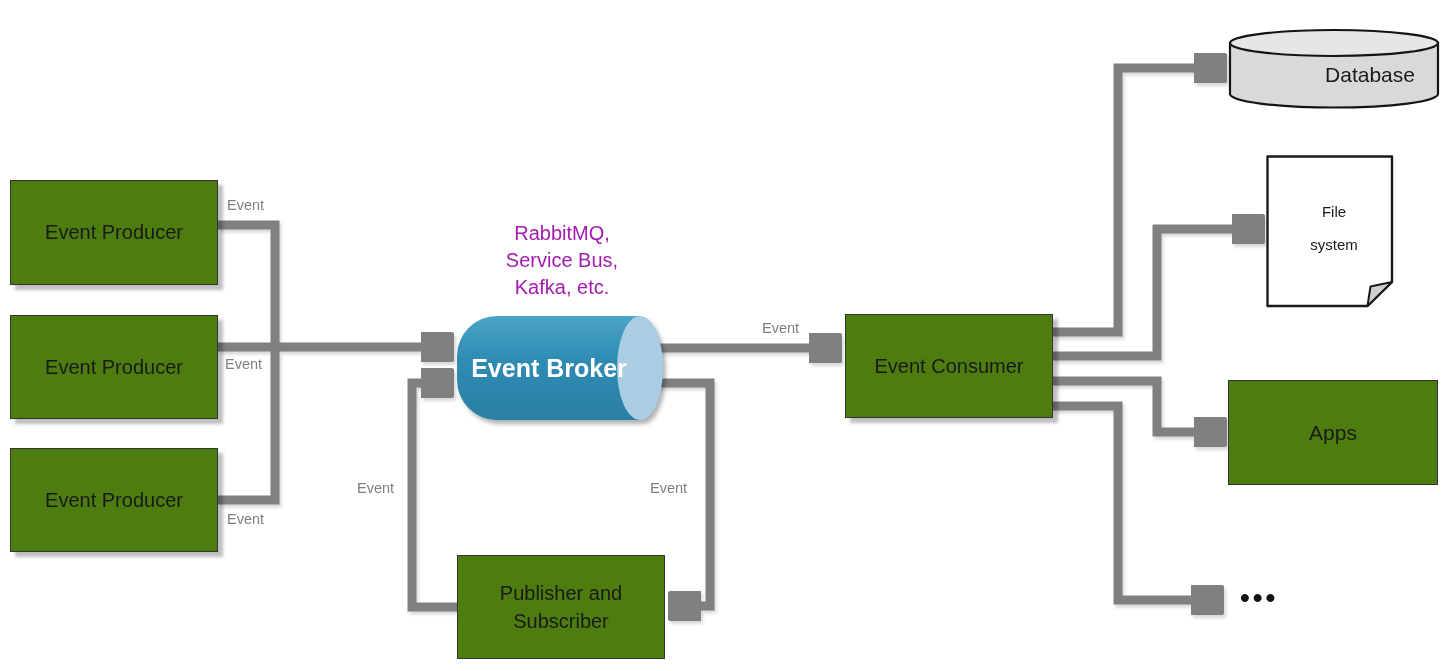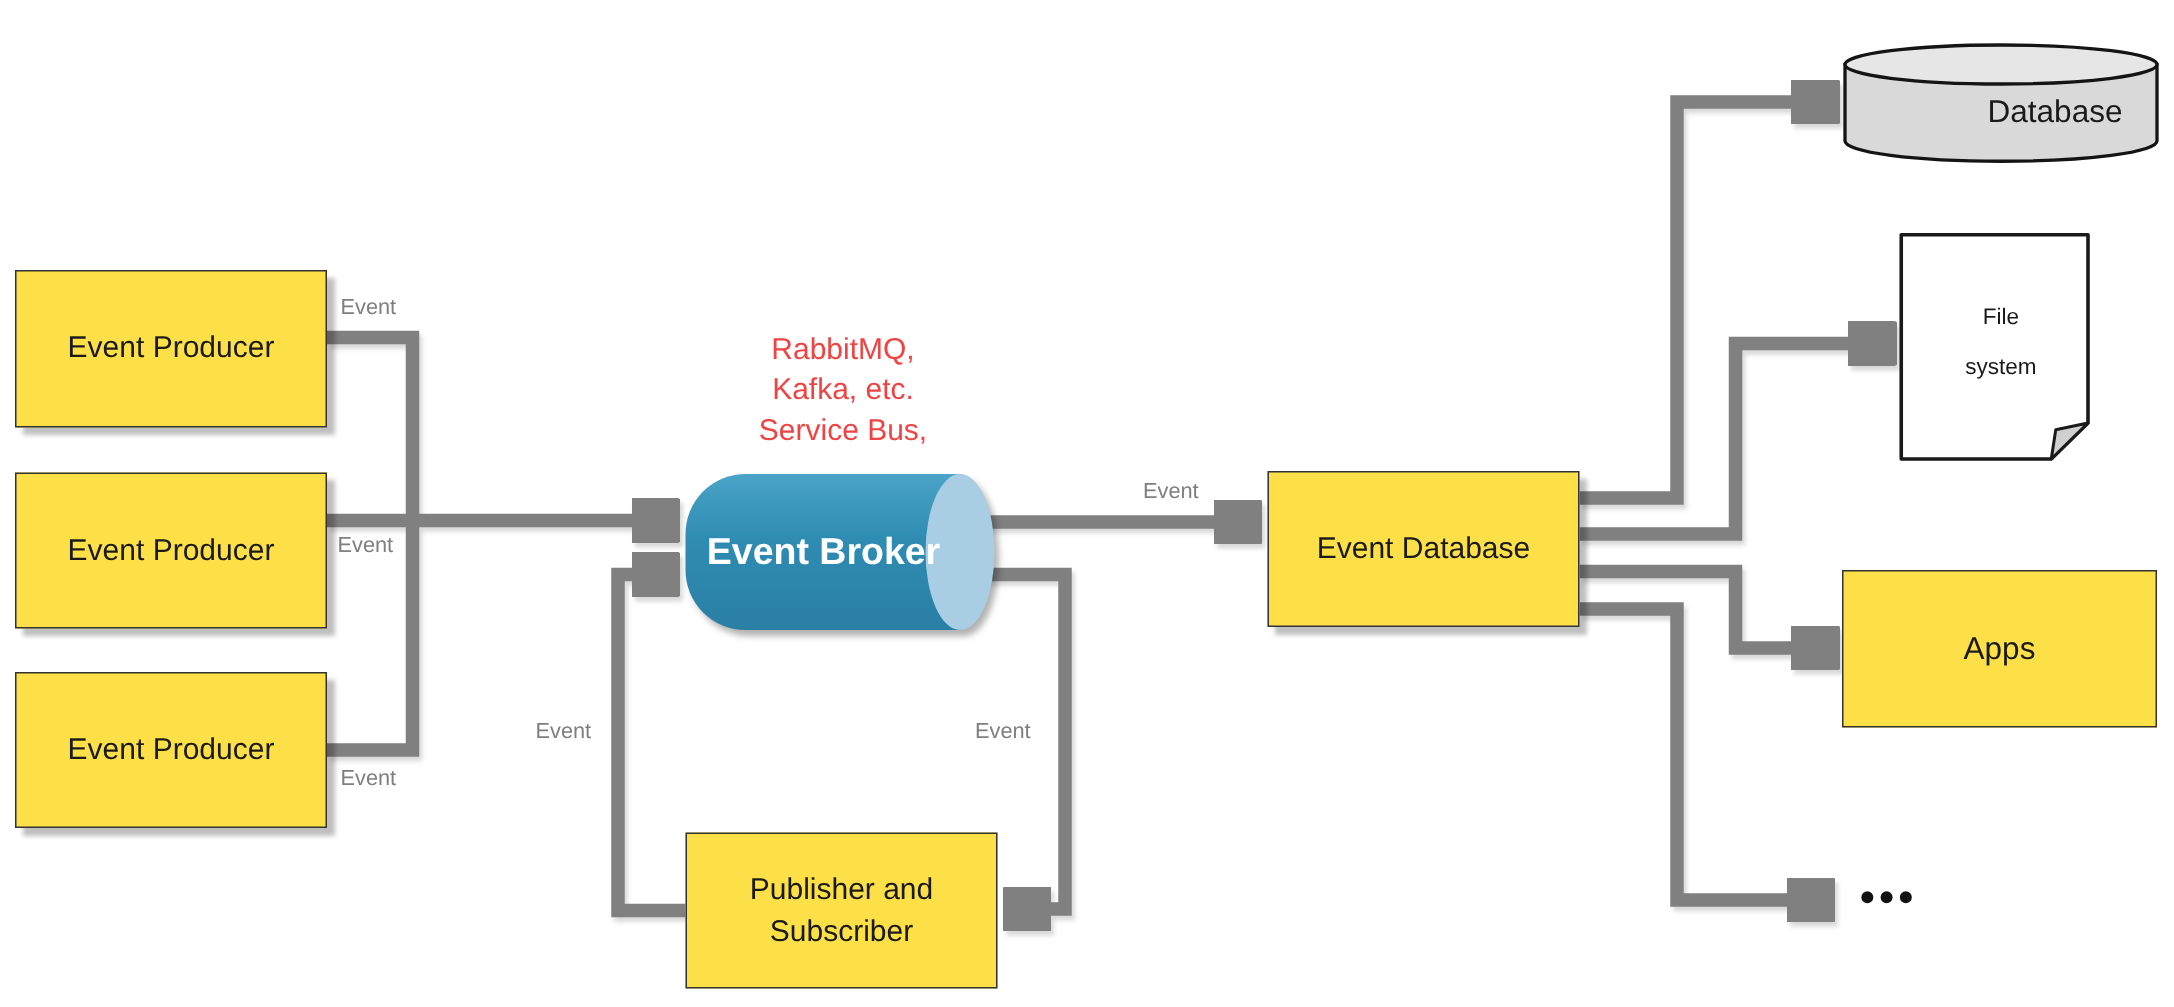--- a/index.html
+++ b/index.html
@@ -4,27 +4,27 @@
 <style>
   html,body{margin:0;padding:0;background:#fff;}
   #canvas{
     position:relative;width:1449px;height:671px;background:#ffffff;
     font-family:"Liberation Sans",sans-serif;overflow:hidden;color:#1a1a1a;
   }
   .node{
     position:absolute;display:flex;align-items:center;justify-content:center;
     text-align:center;box-sizing:border-box;
   }
-  .rectnode{background:#fde047;border:1.6px solid #333333;font-size:20px;}
+  .rectnode{background:#4d7c0f;border:1.6px solid #333333;font-size:20px;}
   .shadowed{box-shadow:5px 5px 3px rgba(0,0,0,0.25);}
   .two-line span{display:block;line-height:28px;}
   .edge-label{position:absolute;font-size:14.5px;color:#7f7f7f;white-space:nowrap;}
   .tech-note{
     position:absolute;left:452px;top:220px;width:220px;text-align:center;
-    font-size:20px;line-height:27px;color:#ef4444;
+    font-size:20px;line-height:27px;color:#a21caf;
   }
   
   .broker{position:absolute;left:457px;top:316px;width:206px;height:92px;
     filter:drop-shadow(3px 4px 2px rgba(0,0,0,0.3));}
   .broker-body{position:absolute;left:0;top:0;width:184px;height:104px;
     border-radius:40px 0 0 40px;
     background:linear-gradient(180deg,#4ba4c8 0%,#2f8cb3 40%,#2a7fa5 100%);}
   .broker-cap{position:absolute;left:160px;top:0;width:46px;height:104px;
     border-radius:50%;background:#a9cde2;}
   .broker-label{position:absolute;left:0;top:0;width:184px;height:104px;
@@ -74,39 +74,39 @@
   </div>
   <div class="node rectnode shadowed" style="left:10px;top:315px;width:208px;height:104px;">
     <span>Event Producer</span>
   </div>
   <div class="node rectnode shadowed" style="left:10px;top:448px;width:208px;height:104px;">
     <span>Event Producer</span>
   </div>
 
   <div class="tech-note">
     <div>RabbitMQ,</div>
+    <div>Service Bus,</div>
     <div>Kafka, etc.</div>
-    <div>Service Bus,</div>
   </div>
 
   <div class="broker">
     <div class="broker-body"></div>
     <div class="broker-cap"></div>
     <div class="broker-label">Event Broker</div>
   </div>
 
   <div class="node rectnode two-line" style="left:457px;top:555px;width:208px;height:104px;">
     <div>
       <span>Publisher and</span>
       <span>Subscriber</span>
     </div>
   </div>
 
   <div class="node rectnode shadowed" style="left:845px;top:314px;width:208px;height:104px;">
-    <span>Event Database</span>
+    <span>Event Consumer</span>
   </div>
 
   <div class="db">
     <svg width="212" height="81" viewBox="0 0 212 81">
       <path d="M2,15 L2,66 A104,13.5 0 0 0 210,66 L210,15 Z" fill="#d9d9d9" stroke="#141414" stroke-width="2.2"></path>
       <ellipse cx="106" cy="15" rx="104" ry="13" fill="#e6e6e6" stroke="#141414" stroke-width="2.2"></ellipse>
     </svg>
     <div class="db-label">Database</div>
   </div>
 

